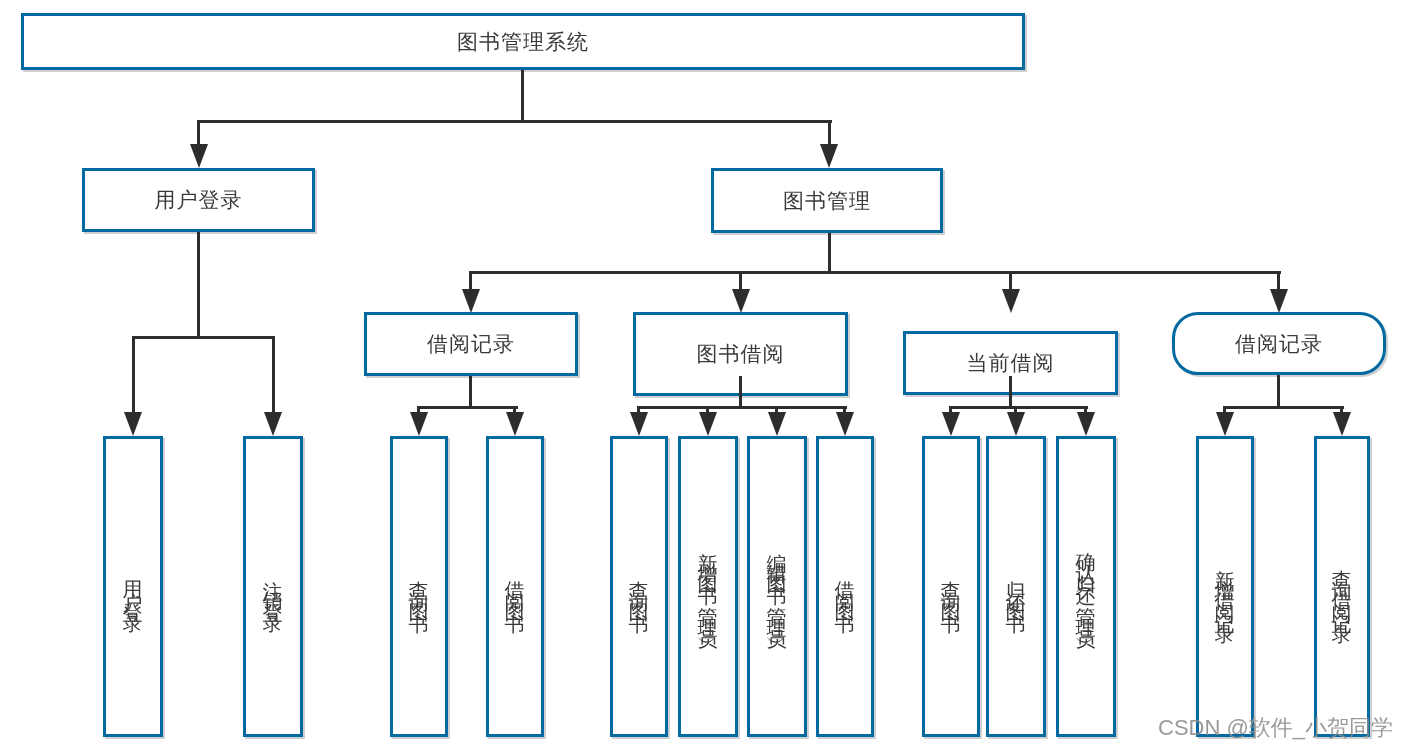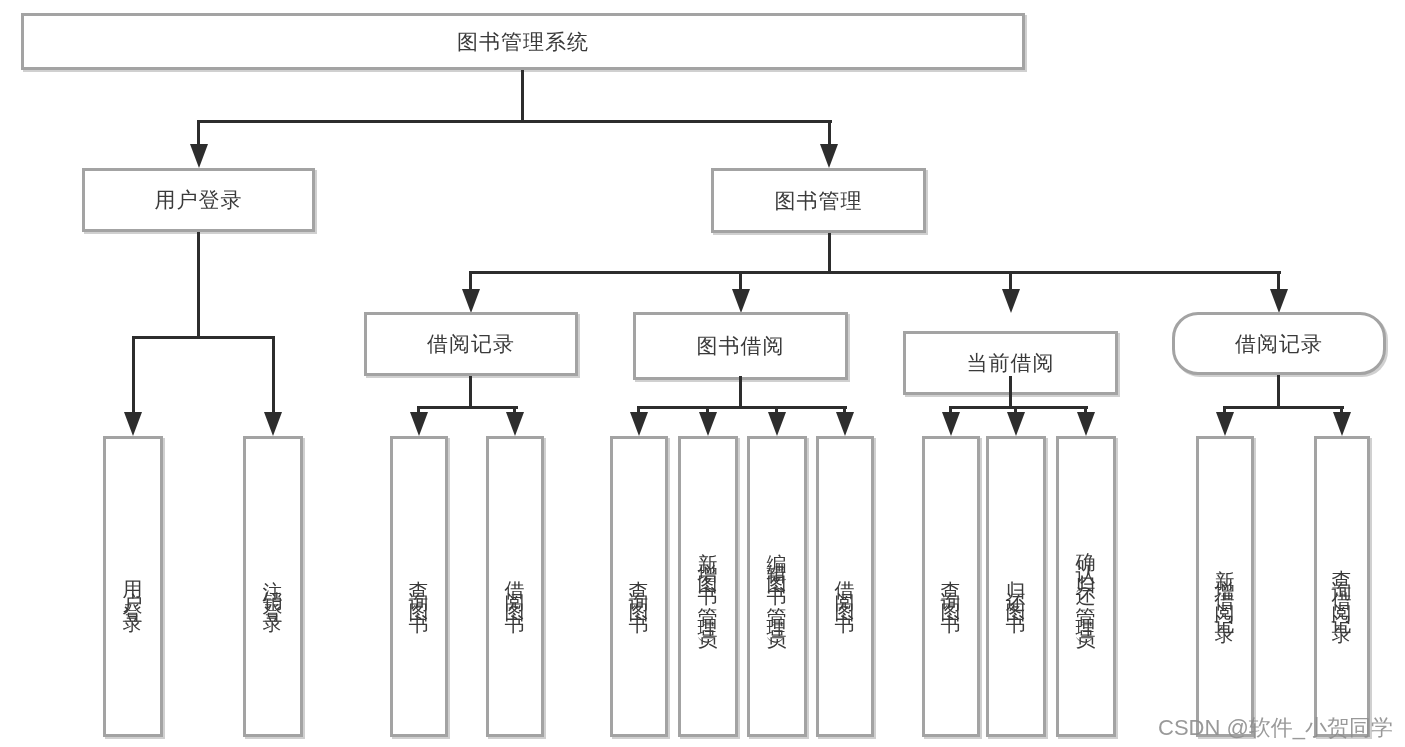--- a/index.html
+++ b/index.html
@@ -8,21 +8,21 @@
     width:1405px; height:747px;
     background:#ffffff;
     font-family:"Liberation Sans","DejaVu Sans",sans-serif;
     overflow:hidden;
   }
   
   .hbox, .vbox {
     position:absolute;
     box-sizing:border-box;
     background:#ffffff;
-    border:3px solid #a3a3a3;
+    border:3px solid #0369a1;
     box-shadow:2px 2px 0 rgba(120,120,120,0.35);
     display:flex;
     align-items:center;
     justify-content:center;
     color:#3a3a3a;
   }
   .hbox { font-size:21px; letter-spacing:1px; }
   .vbox span {
     writing-mode:vertical-rl;
     text-orientation:mixed;
@@ -66,21 +66,21 @@
   <div class="line" style="left:521px;top:70px;width:3px;height:53px;"></div>
   <div class="line" style="left:198px;top:120px;width:634px;height:3px;"></div>
   <div class="line" style="left:197px;top:120px;width:3px;height:26px;"></div>
   <div class="arrow" style="left:190px;top:144px;"></div>
   <div class="line" style="left:828px;top:120px;width:3px;height:26px;"></div>
   <div class="arrow" style="left:820px;top:144px;"></div>
 
   <div class="hbox" style="left:82px;top:168px;width:233px;height:64px;">
     <span>用户登录</span>
   </div>
-  <div class="hbox" style="left:711px;top:168px;width:215px;height:65px;">
+  <div class="hbox" style="left:711px;top:168px;width:232px;height:65px;">
     <span>图书管理</span>
   </div>
 
   <div class="line" style="left:197px;top:232px;width:3px;height:107px;"></div>
   <div class="line" style="left:132px;top:336px;width:143px;height:3px;"></div>
   <div class="line" style="left:132px;top:336px;width:3px;height:80px;"></div>
   <div class="arrow" style="left:124px;top:412px;"></div>
   <div class="line" style="left:272px;top:336px;width:3px;height:80px;"></div>
   <div class="arrow" style="left:264px;top:412px;"></div>
 
@@ -91,21 +91,21 @@
   <div class="line" style="left:739px;top:271px;width:3px;height:20px;"></div>
   <div class="arrow" style="left:732px;top:289px;"></div>
   <div class="line" style="left:1009px;top:271px;width:3px;height:20px;"></div>
   <div class="arrow" style="left:1002px;top:289px;"></div>
   <div class="line" style="left:1277px;top:271px;width:3px;height:20px;"></div>
   <div class="arrow" style="left:1270px;top:289px;"></div>
 
   <div class="hbox" style="left:364px;top:312px;width:214px;height:64px;">
     <span>借阅记录</span>
   </div>
-  <div class="hbox" style="left:633px;top:312px;width:215px;height:68px;">
+  <div class="hbox" style="left:633px;top:312px;width:215px;height:84px;">
     <span>图书借阅</span>
   </div>
   <div class="hbox" style="left:903px;top:312px;width:215px;height:64px;margin-top:19px;">
     <span>当前借阅</span>
   </div>
   <div class="hbox" style="left:1172px;top:312px;width:214px;height:63px;border-radius:26px;">
     <span>借阅记录</span>
   </div>
 
   <div class="line" style="left:469px;top:376px;width:3px;height:33px;"></div>

